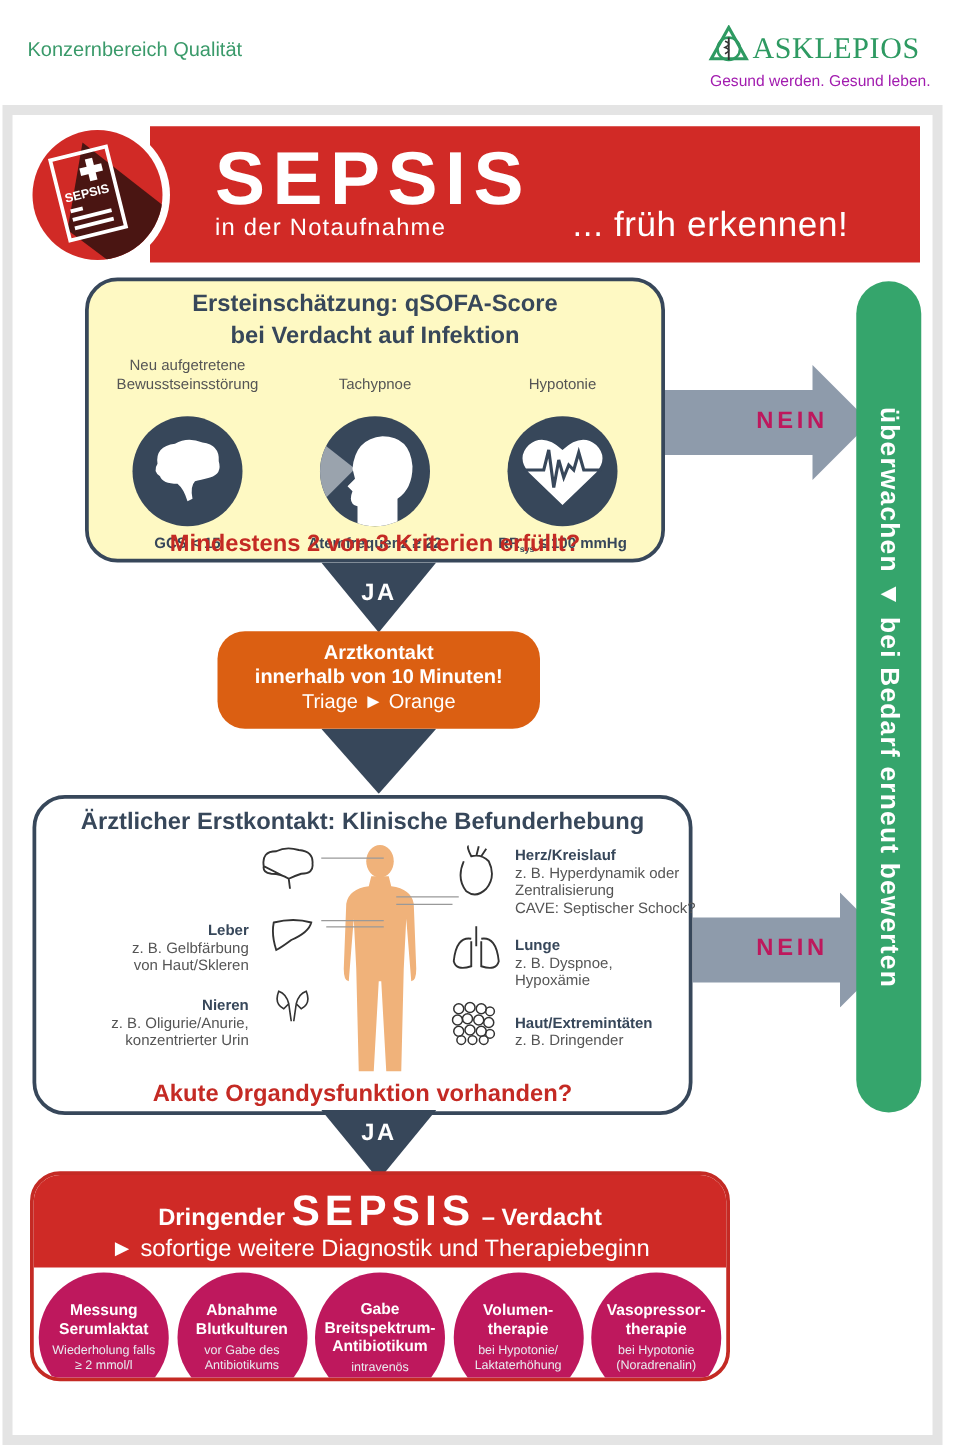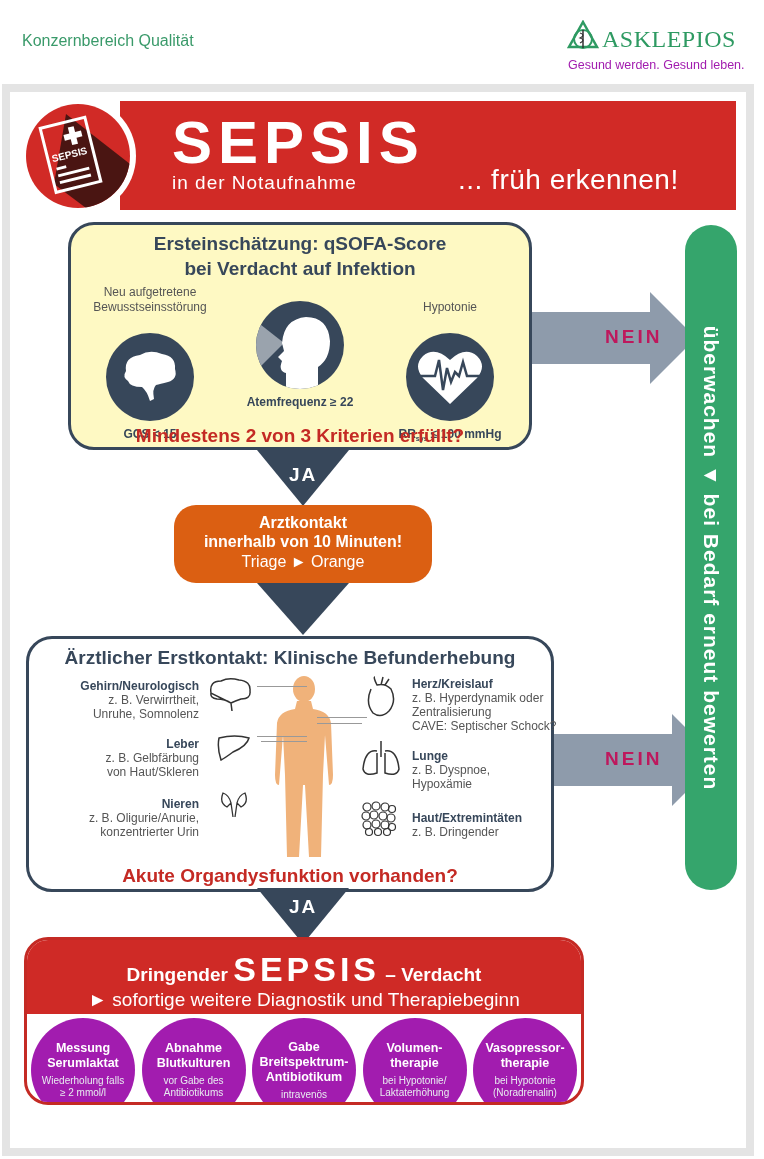--- a/index.html
+++ b/index.html
@@ -40,21 +40,21 @@
   .organ .h { font-weight: bold; color: #37475a; }
   .organ.left { text-align: right; width: 170px; }
   .organ.right { text-align: left; width: 180px; }
 
   .red-box { left: 24px; top: 937px; width: 560px; height: 168px; border: 3px solid #c42a24; border-radius: 24px; background: #fff; overflow: hidden; }
   .red-head { width: 100%; height: 74px; background: #cf2a26; text-align: center; color: #fff; }
   .red-head .l1 { font-weight: bold; font-size: 19px; padding-top: 10px; }
   .red-head .l1 .big { font-size: 34px; letter-spacing: 4px; }
   .red-head .l2 { font-size: 19px; margin-top: 0px; }
   .circles { display: flex; justify-content: space-between; padding: 0 4px; margin-top: 4px; }
-  .tcircle { width: 104px; height: 104px; border-radius: 50%; background: #a21caf; color: #fff; text-align: center; display: flex; flex-direction: column; justify-content: center; align-items: center; }
+  .tcircle { width: 104px; height: 104px; border-radius: 50%; background: #be185d; color: #fff; text-align: center; display: flex; flex-direction: column; justify-content: center; align-items: center; }
   .tcircle .t { font-weight: bold; font-size: 12.5px; line-height: 15px; }
   .tcircle .s { font-size: 10px; line-height: 12px; color: #e8ecf0; margin-top: 4px; }
   .leader { position: absolute; height: 1px; background: #999; transform-origin: 0 0; }
 </style>
 </head>
 <body>
 
 <div class="abs dept">Konzernbereich Qualität</div>
 <div class="abs logo">
   <svg class="abs" style="left:0;top:0" width="34" height="32" viewBox="0 0 34 32">
@@ -102,20 +102,21 @@
     <div class="crit-label">Neu aufgetretene Bewusstseinsstörung</div>
     <div class="crit-circle">
       <svg width="60" height="56" viewBox="0 0 60 56">
           <path d="M6 22 Q4 8 20 6 Q30 0 42 5 Q56 7 55 20 Q58 30 48 33 Q40 35 36 36 Q32 40 34 50 L30 52 Q27 42 22 38 Q10 38 8 32 Q2 28 6 22 Z" fill="#fff"></path>
         </svg>
     </div>
     <div class="crit-value">GCS &lt; 15</div>
   </div>
 
   <div class="crit" style="left:154px;top:58px">
+    <div class="crit-label">Tachypnoe</div>
     <div class="crit-circle" style="position:relative;overflow:hidden">
       <svg width="88" height="88" viewBox="0 0 88 88">
         <polygon points="0,20 28,42 0,70" fill="#9aa3ad"></polygon>
         <path d="M30 88 L30 72 Q22 70 26 60 L22 56 L28 50 L26 42 Q28 18 50 16 Q72 16 74 40 Q74 58 62 66 L62 88 Z" fill="#fff"></path>
       </svg>
     </div>
     <div class="crit-value">Atemfrequenz ≥ 22</div>
   </div>
 
   <div class="crit" style="left:304px;top:58px">
@@ -163,25 +164,20 @@
     <ellipse cx="35" cy="14" rx="11" ry="13" fill="#f0b27a"></ellipse>
     <path d="M28 26 L42 26 L44 34 Q60 36 62 48 L64 100 Q64 110 60 110 L56 60 L54 100 L52 182 L40 182 L36 110 L34 110 L30 182 L18 182 L16 100 L14 60 L10 110 Q6 110 6 100 L8 48 Q10 36 26 34 Z" fill="#f0b27a"></path>
   </svg>
 
   <div class="leader" style="left:228px;top:47px;width:50px"></div>
   <div class="leader" style="left:228px;top:97px;width:50px"></div>
   <div class="leader" style="left:232px;top:102px;width:46px"></div>
   <div class="leader" style="left:288px;top:78px;width:50px"></div>
   <div class="leader" style="left:288px;top:84px;width:45px"></div>
 
-  <div class="organ left" style="left:0;top:40px">
-    <div class="h">Gehirn/Neurologisch</div>
-    <div>z. B. Verwirrtheit,</div>
-    <div>Unruhe, Somnolenz</div>
-  </div>
   <svg class="abs" style="left:178px;top:38px" width="46" height="36" viewBox="0 0 46 36">
     <path d="M4 16 Q2 4 14 4 Q22 0 32 3 Q44 4 43 14 Q44 22 34 22 Q28 24 24 26 L25 34 M24 26 Q18 22 10 22 Q3 21 4 16 Z" fill="none" stroke="#333" stroke-width="1.5"></path>
   </svg>
 
   <div class="organ left" style="left:0;top:98px">
     <div class="h">Leber</div>
     <div>z. B. Gelbfärbung</div>
     <div>von Haut/Skleren</div>
   </div>
   <svg class="abs" style="left:188px;top:95px" width="34" height="28" viewBox="0 0 34 28">

